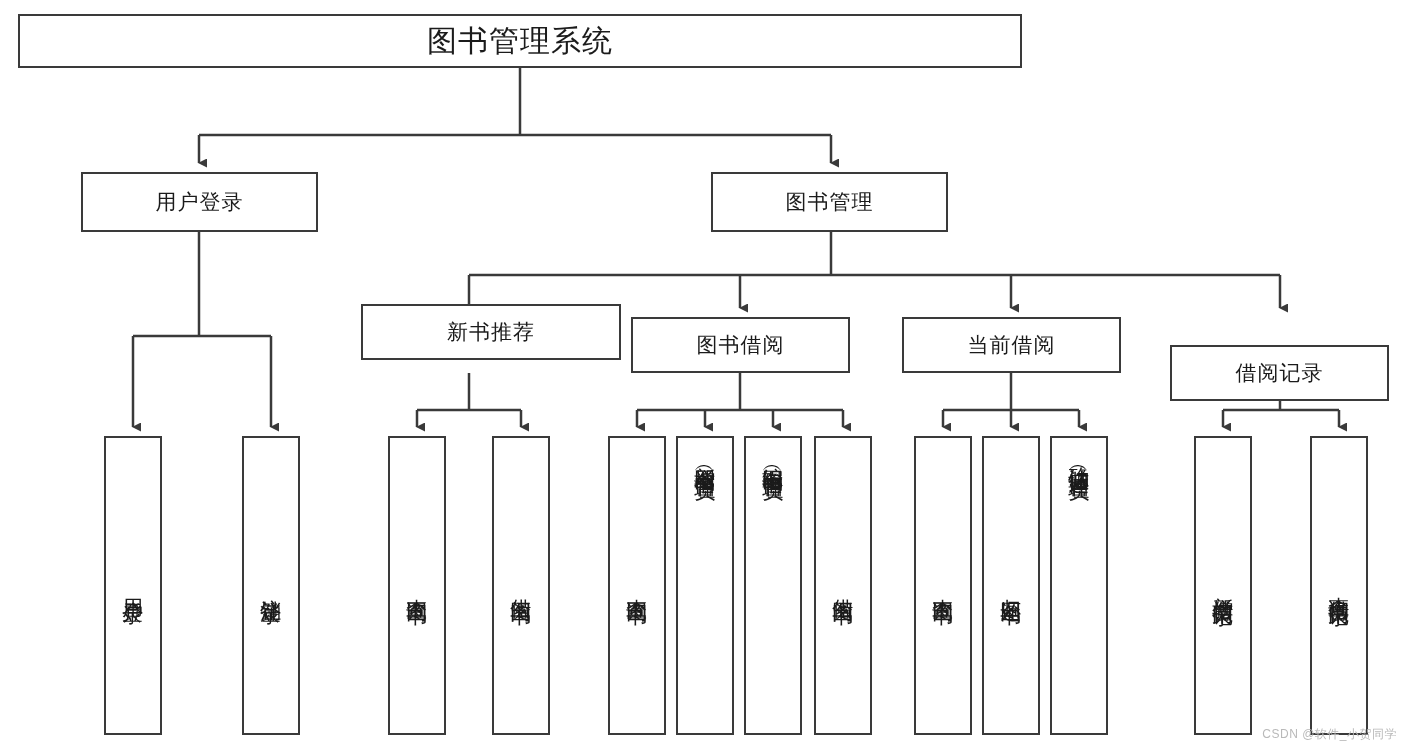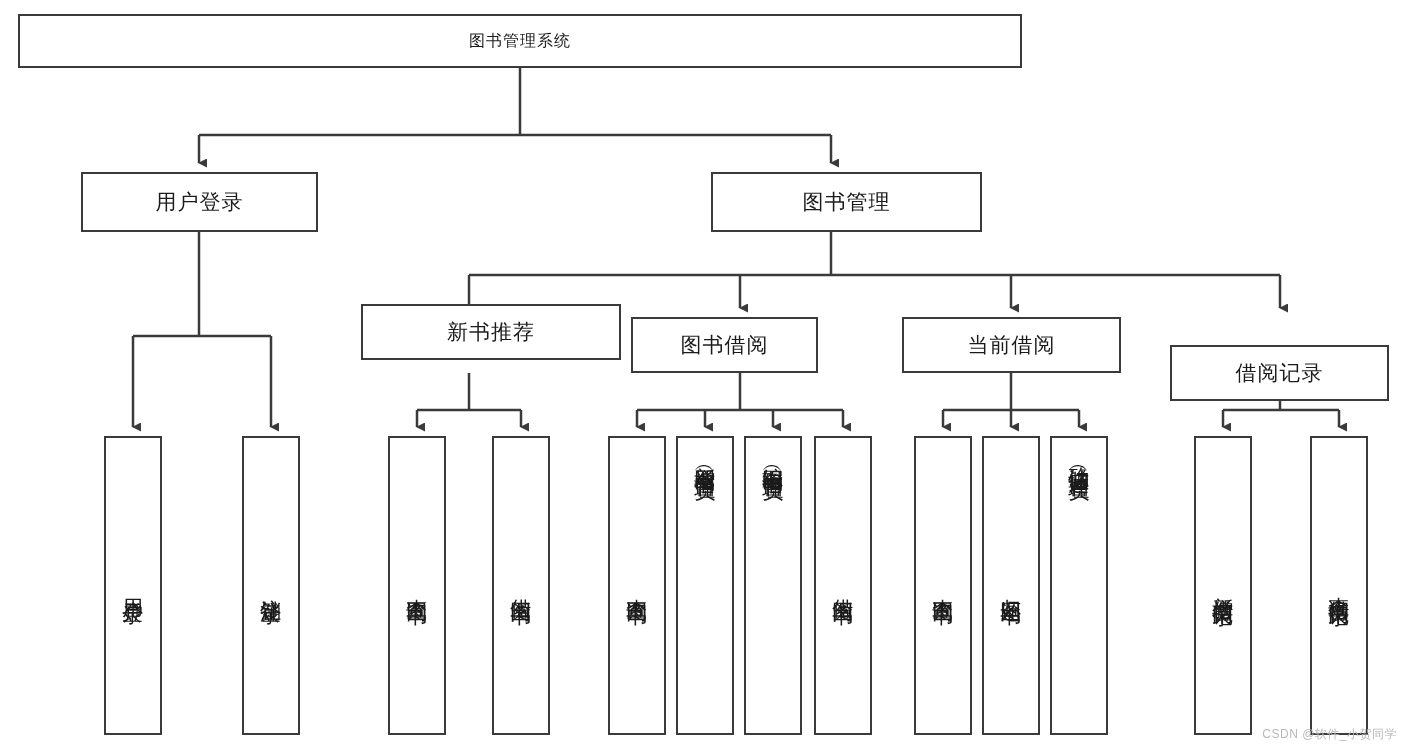--- a/index.html
+++ b/index.html
@@ -36,21 +36,21 @@
     justify-content: center;
     color: #1b1b1b;
     z-index: 2;
   }
   .node.horiz {
     font-size: 21px;
     letter-spacing: 1px;
     line-height: 1.2;
   }
   .node.root {
-    font-size: 16px;
+    font-size: 30px;
   }
   .node.vert {
     align-items: flex-start;
     justify-content: center;
     padding-top: 12px;
   }
   .node.vert .vtext {
     writing-mode: vertical-rl;
     text-orientation: upright;
     font-size: 21px;
@@ -129,28 +129,28 @@
     </g>
   </svg>
 
   <div class="node horiz root" style="left:18px; top:14px; width:1004px; height:54px;">
     <span>图书管理系统</span>
   </div>
 
   <div class="node horiz" style="left:81px; top:172px; width:237px; height:60px;">
     <span>用户登录</span>
   </div>
-  <div class="node horiz" style="left:711px; top:172px; width:271px; height:60px;">
+  <div class="node horiz" style="left:711px; top:172px; width:237px; height:60px;">
     <span>图书管理</span>
   </div>
 
   <div class="node horiz" style="left:361px; top:304px; width:260px; height:56px;">
     <span>新书推荐</span>
   </div>
-  <div class="node horiz" style="left:631px; top:317px; width:187px; height:56px;">
+  <div class="node horiz" style="left:631px; top:317px; width:219px; height:56px;">
     <span>图书借阅</span>
   </div>
   <div class="node horiz" style="left:902px; top:317px; width:219px; height:56px;">
     <span>当前借阅</span>
   </div>
   <div class="node horiz" style="left:1170px; top:317px; width:219px; height:56px;margin-top:28px;">
     <span>借阅记录</span>
   </div>
 
   <div class="node vert centered" style="left:104px; top:436px; width:58px; height:299px;">

